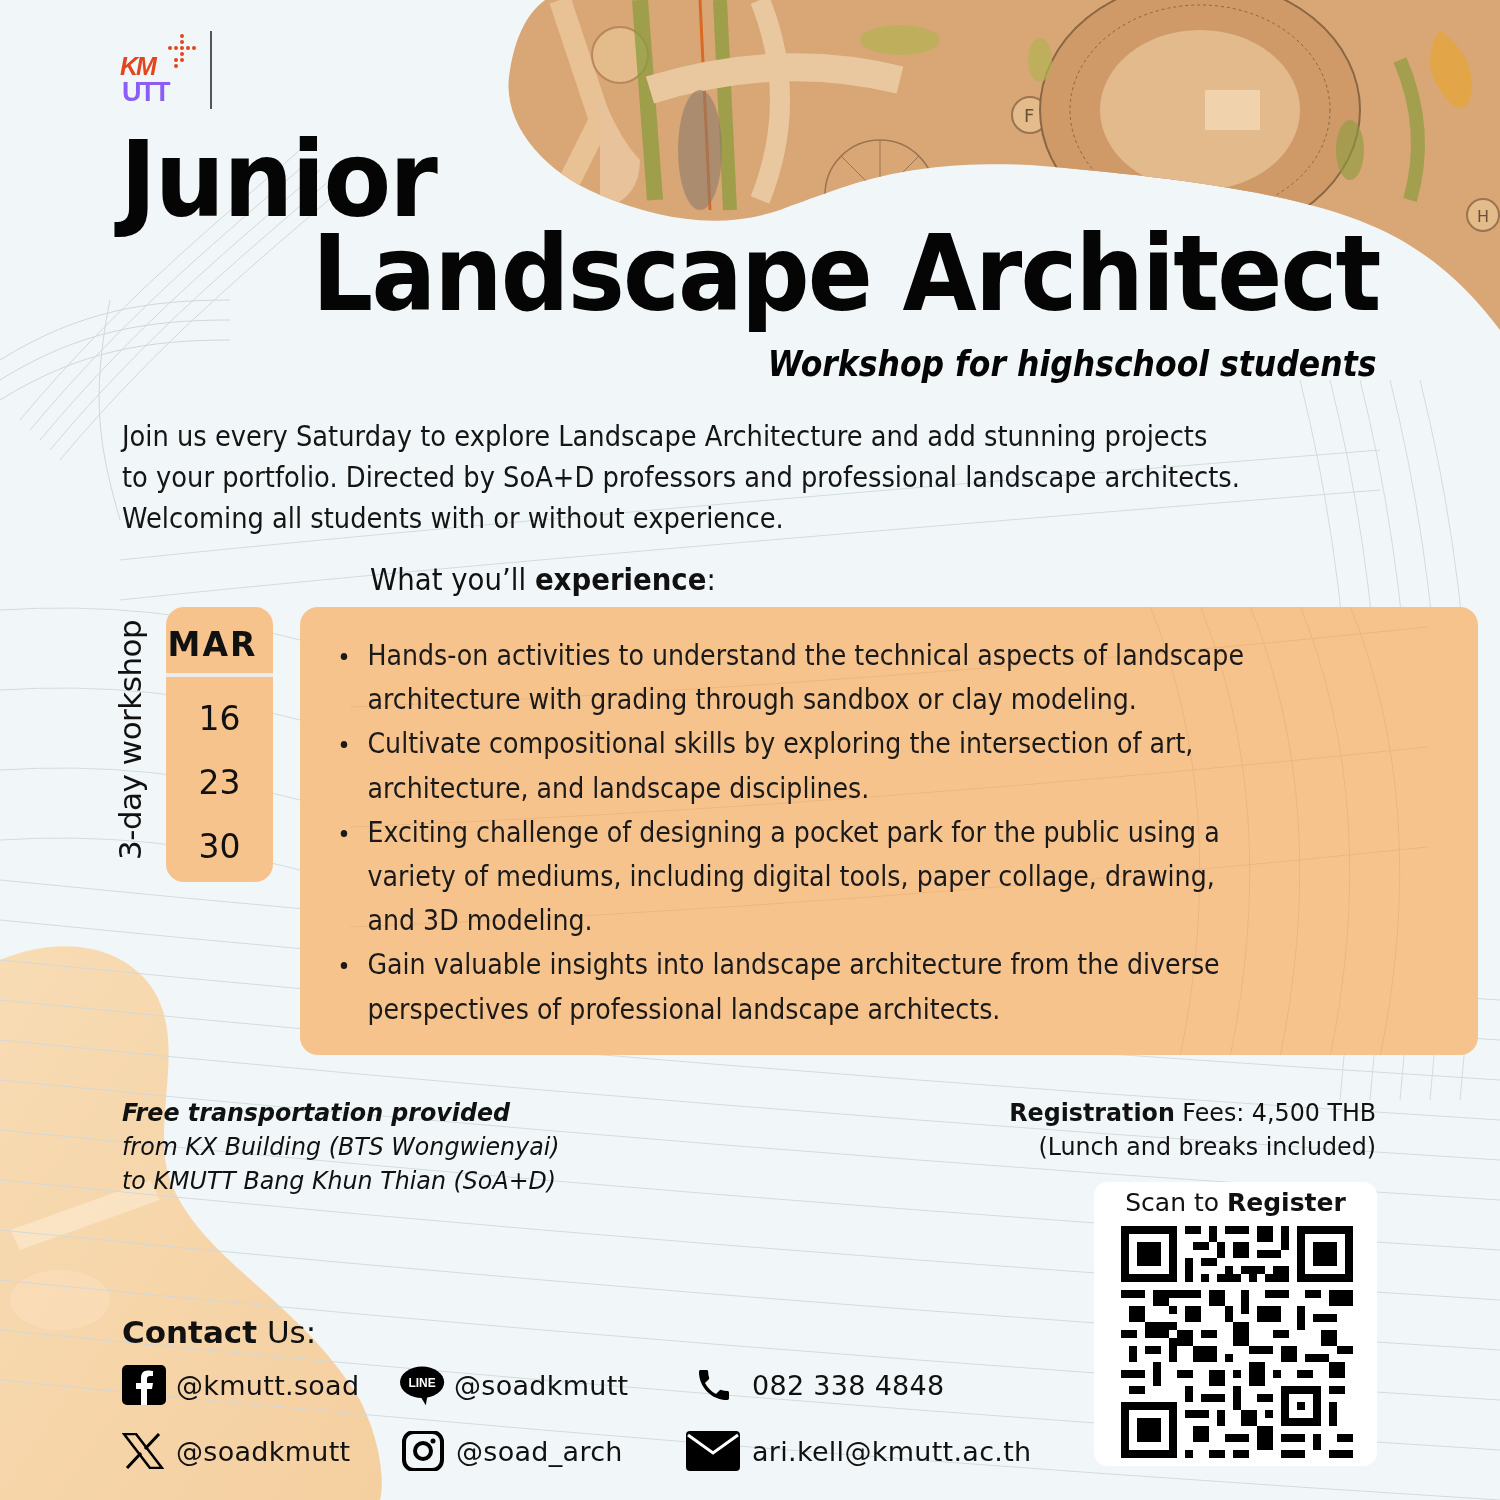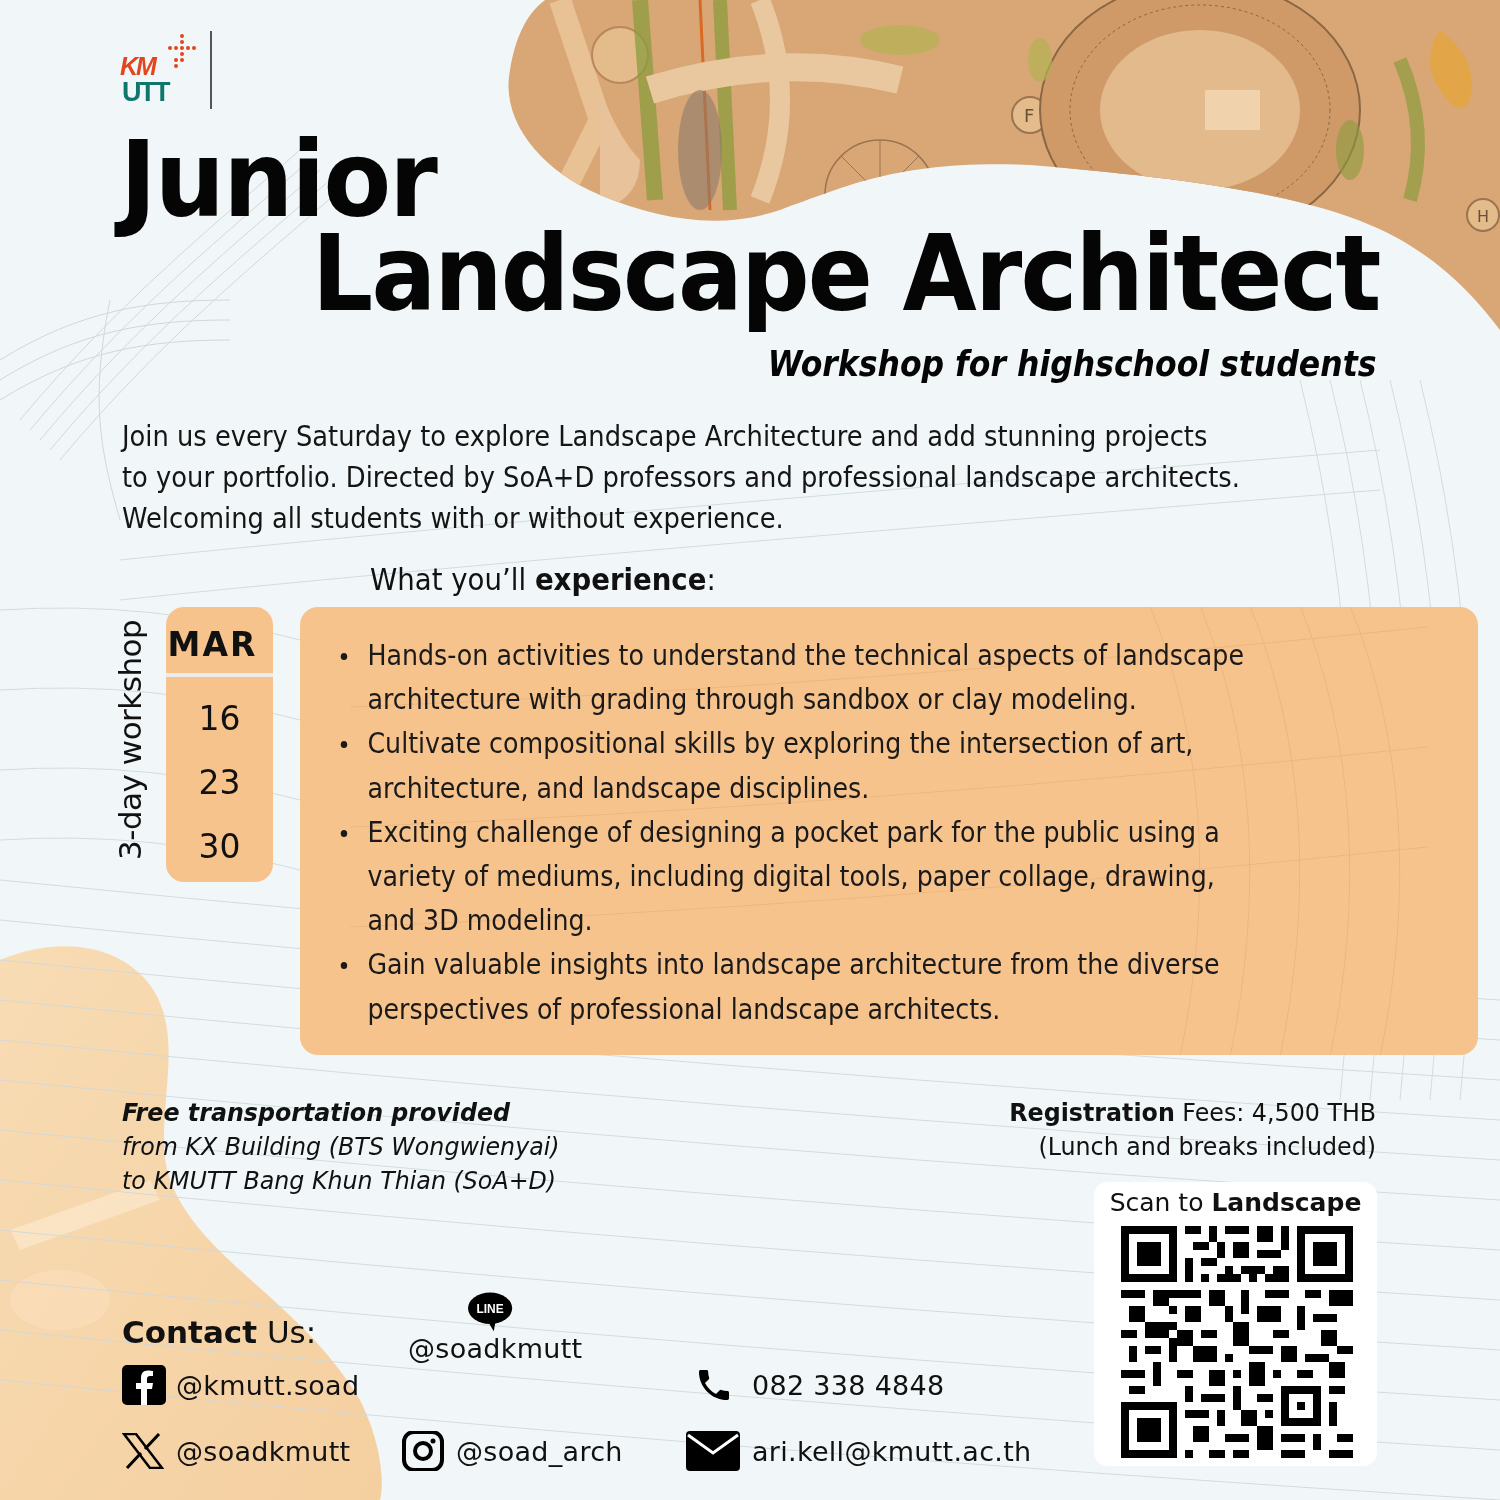--- a/index.html
+++ b/index.html
@@ -19,21 +19,21 @@
   .logo { position: absolute; left: 120px; top: 30px; height: 80px; display: flex; align-items: center; }
   .kmutt { position: relative; width: 70px; height: 75px; }
   .kmutt .km {
     position: absolute; left: 0; top: 20px;
     font-family: "Liberation Sans", sans-serif; font-weight: bold;
     color: #e1461d; font-size: 25px; letter-spacing: -2px; line-height: 27px; font-style: italic;
   }
   .kmutt .utt {
     position: absolute; left: 2px; top: 46px;
     font-family: "Liberation Sans", sans-serif; font-weight: bold;
-    color: #0f766e; font-size: 27px; letter-spacing: -2px; line-height: 26px;
+    color: #8b5cf6; font-size: 27px; letter-spacing: -2px; line-height: 26px;
   }
   .kmutt .dots { position: absolute; left: 44px; top: 0; width: 36px; height: 40px; }
   .logo-divider { width: 2px; height: 78px; background: #555; margin-left: 20px; margin-right: 12px; }
   .soad {
     font-family: "Liberation Sans", sans-serif; font-size: 50px; color: #555;
     display: flex; align-items: center; letter-spacing: 1px;
   }
   .soad .d-box {
     background: #f0932b; color: #fff; width: 52px; height: 50px;
     display: inline-flex; align-items: center; justify-content: center;
@@ -318,21 +318,21 @@
   <div class="t-line">from KX Building (BTS Wongwienyai)</div>
   <div class="t-line">to KMUTT Bang Khun Thian (SoA+D)</div>
 </div>
 
 <div class="registration">
   <div><b>Registration</b><span> Fees: 4,500 THB</span></div>
   <div>(Lunch and breaks included)</div>
 </div>
 
 <div class="qr-card">
-  <div class="qr-label"><span>Scan to </span><b>Landscape</b></div>
+  <div class="qr-label"><span>Scan to </span><b>Register</b></div>
   <svg class="qr-code" viewBox="0 0 29 29" shape-rendering="crispEdges">
     <rect width="29" height="29" fill="#fff"></rect>
     <g fill="#000">
 
       <path d="M0 0h7v7h-7z M1 1v5h5v-5z M2 2h3v3h-3z" fill-rule="evenodd"></path>
       <path d="M22 0h7v7h-7z M23 1v5h5v-5z M24 2h3v3h-3z" fill-rule="evenodd"></path>
       <path d="M0 22h7v7h-7z M1 23v5h5v-5z M2 24h3v3h-3z" fill-rule="evenodd"></path>
 
       <path d="M20 20h5v5h-5z M21 21v3h3v-3z M22 22h1v1h-1z" fill-rule="evenodd"></path>
 
@@ -431,21 +431,21 @@
 <div class="contact-item" style="left:122px; top:1363px;">
   <span class="ic">
     <svg width="44" height="40" viewBox="0 0 44 40">
         <rect x="0" y="0" width="44" height="40" rx="5" fill="#000"></rect>
         <path d="M25 40 V24 H30 L31 18 H25 V14 C25 12 26 11 28 11 H31 V6 C30 6 28 5.5 26 5.5 C21 5.5 19 8.5 19 13 V18 H14 V24 H19 V40 Z" fill="#fff"></path>
       </svg>
   </span>
   <span class="txt">@kmutt.soad</span>
 </div>
 
-<div class="contact-item" style="left:400px; top:1289px;flex-direction:column;">
+<div class="contact-item" style="left:400px; top:1363px;">
   <span class="ic">
     <svg width="50" height="44" viewBox="0 0 50 44">
         <ellipse cx="24" cy="19" rx="24" ry="17" fill="#000"></ellipse>
         <path d="M22 34 L 28 44 L 30 33 Z" fill="#000"></path>
         <text x="24" y="24" text-anchor="middle" font-family="Liberation Sans, sans-serif" font-weight="bold" font-size="13" fill="#fff">LINE</text>
       </svg>
   </span>
   <span class="txt">@soadkmutt</span>
 </div>
 

